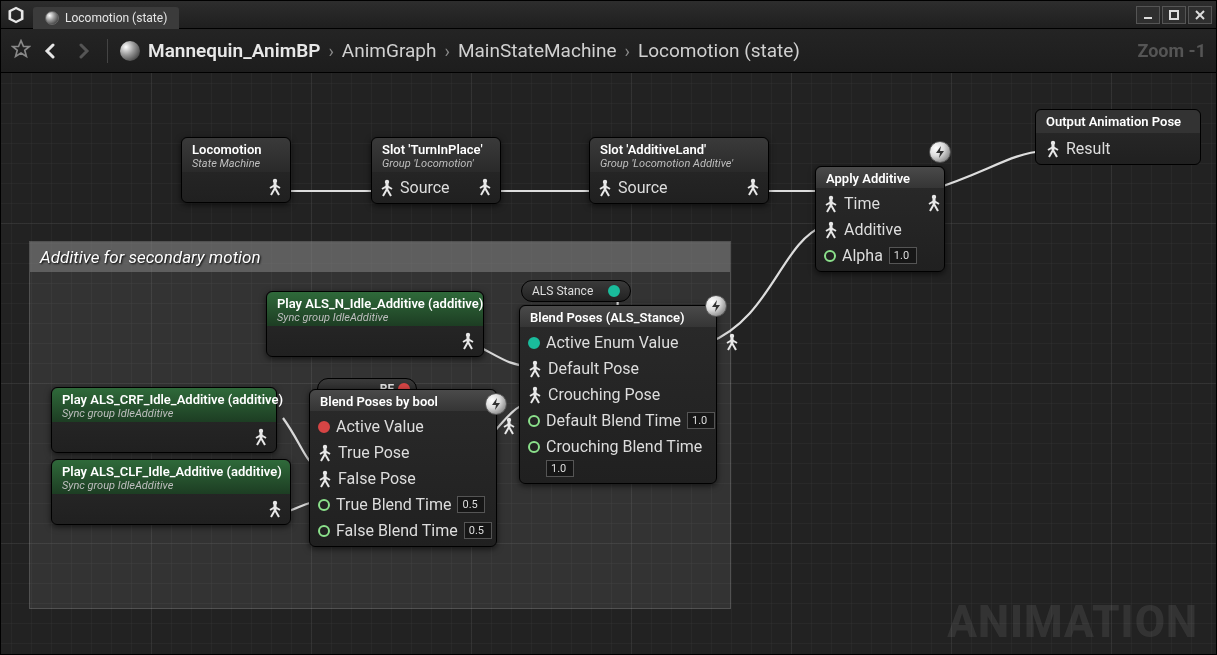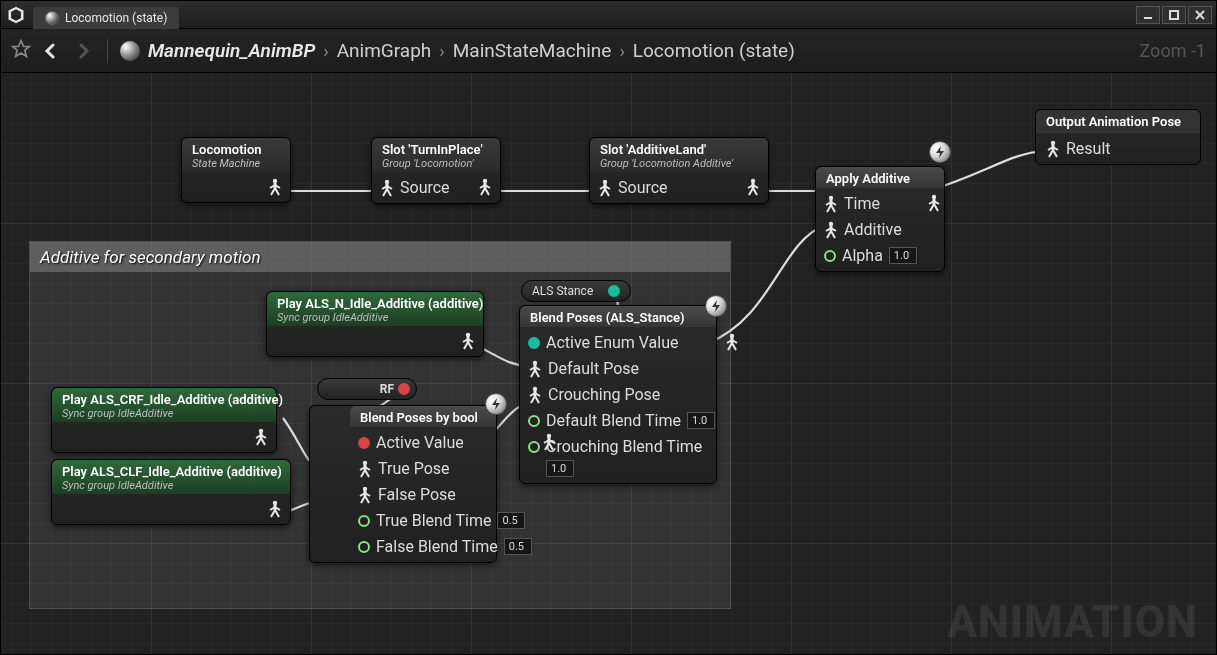--- a/index.html
+++ b/index.html
@@ -14,23 +14,23 @@
 .win-btn{ width:24px;height:18px; background:#2f2f2f; border:1px solid #555; display:flex;align-items:center;justify-content:center; color:#ddd; cursor:pointer;}
 .win-btn svg{width:10px;height:10px;stroke:#ddd;stroke-width:2;fill:none;}
 .toolbar{ height:44px; display:flex; align-items:center; padding:0 10px; gap:8px; border-bottom:1px solid #000; background:linear-gradient(#242424,#1d1d1d);}
 .star-icon svg{ width:20px;height:20px; fill:none; stroke:#888; stroke-width:2;}
 .nav-arrow{ width:24px;height:24px; display:flex;align-items:center;justify-content:center; cursor:pointer;}
 .nav-arrow svg{width:16px;height:16px;}
 .divider{ width:1px; height:24px; background:#444; margin:0 4px;}
 .crumbs{ display:flex; align-items:center; gap:8px;}
 .crumbs .sphere{ width:20px;height:20px;border-radius:50%; background:radial-gradient(circle at 30% 30%,#fff,#9a9a9a 40%,#444 80%);}
 .crumb{ font-size:19px; color:#d0d0d0; cursor:pointer; white-space:nowrap;}
-.crumb.bold{ font-weight:600; color:#e8e8e8;font-style:italic;}
+.crumb.bold{ font-weight:600; color:#e8e8e8;}
 .chev{ color:#888; font-size:18px;}
-.zoom{ margin-left:auto; color:#555; font-size:18px; font-weight:400;}
+.zoom{ margin-left:auto; color:#555; font-size:18px; font-weight:700;}
 .graph{ position:relative; width:100%; height:calc(100% - 72px); overflow:hidden;
   background-color:#222;
   background-image:
     linear-gradient(rgba(120,120,120,.07) 1px, transparent 1px),
     linear-gradient(90deg, rgba(120,120,120,.07) 1px, transparent 1px),
     linear-gradient(rgba(120,120,120,.13) 1px, transparent 1px),
     linear-gradient(90deg, rgba(120,120,120,.13) 1px, transparent 1px);
   background-size:20px 20px,20px 20px,160px 160px,160px 160px;
   background-position:-10px -10px,-10px -10px,-10px -10px,-10px -10px;
 }
@@ -455,21 +455,21 @@
             </div>
           </div>
       </div>
     </div>
 
     <div class="badgebar rf" style="left:316px; top:305px; width:100px; justify-content:flex-end;">
       <span>RF</span>
       <span class="pin data red filled" style="position:absolute; right:6px;"></span>
     </div>
 
-    <div class="node" style="left:308px; top:332px; width:188px;padding-left:40px;">
+    <div class="node" style="left:308px; top:316px; width:188px;">
       <div class="node-head hd-grey">
         <div class="title">Blend Poses by bool</div>
       </div>
       <div class="node-body">
         <div class="col">
           <div class="row">
               <span class="pin data red filled"></span>
               <span class="pin-label">Active Value</span>
             </div>
           <div class="row">

